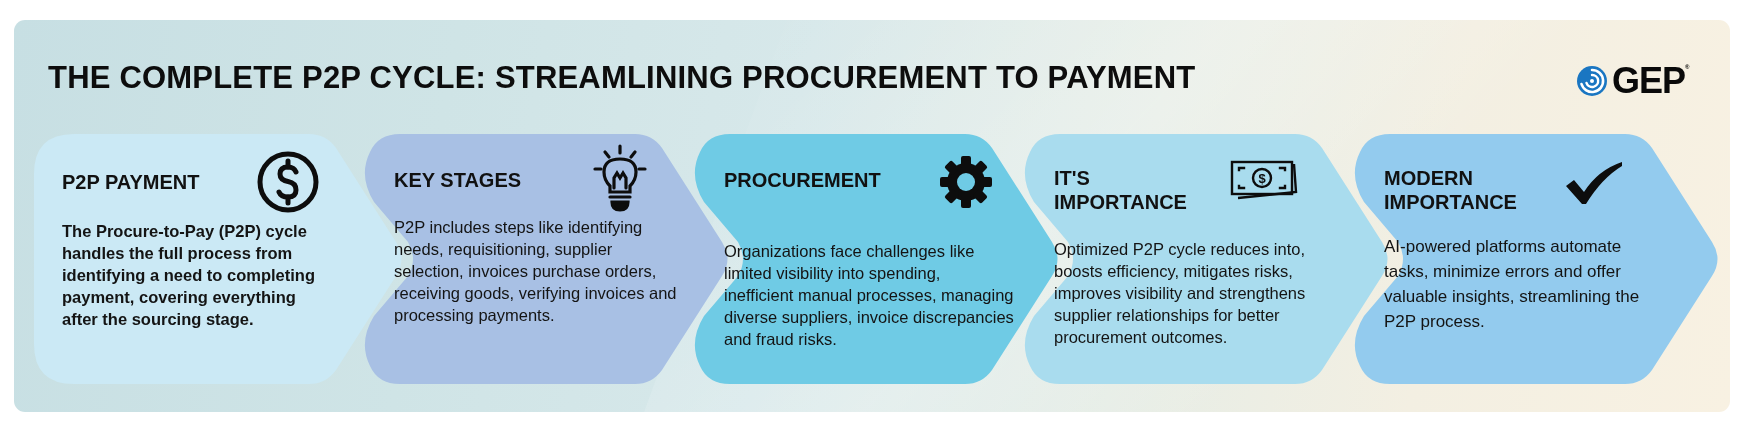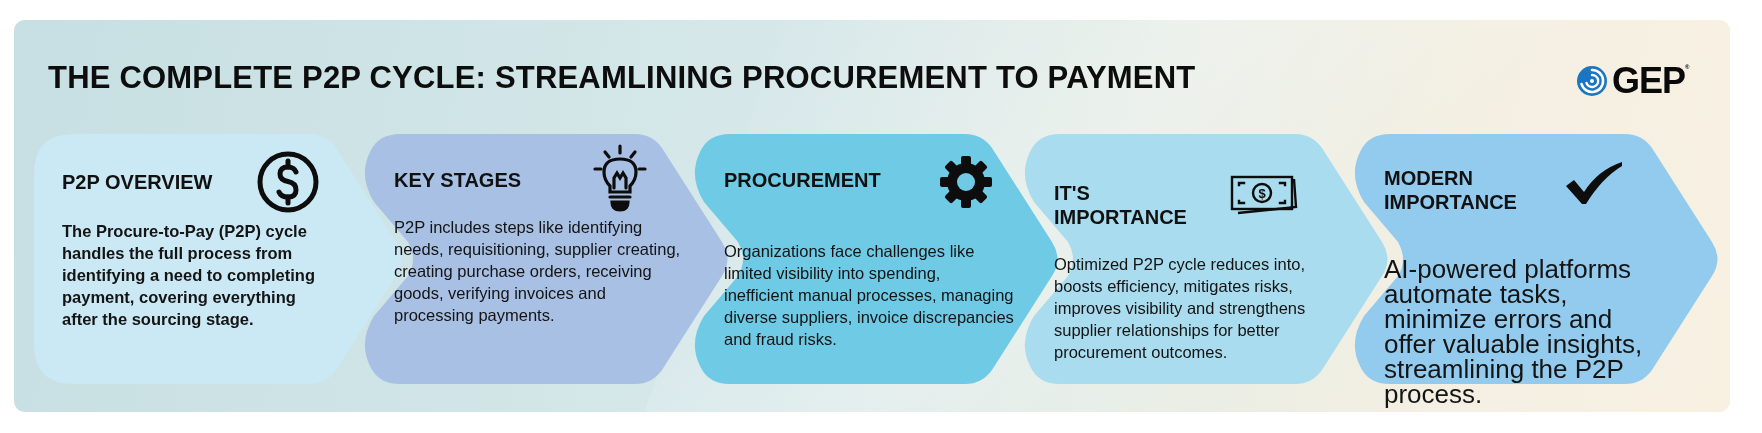--- a/index.html
+++ b/index.html
@@ -28,21 +28,21 @@
   .stages { position: absolute; left: 0; top: 0; width: 1734px; height: 392px; }
   .stage-shape { position: absolute; top: 114px; }
   .stage-content { position: absolute; top: 114px; height: 250px; }
   .stage-title {
     position: absolute; font-size: 20px; font-weight: 700; line-height: 24px; color: #111;
   }
   .stage-body {
     position: absolute; font-size: 16.5px; line-height: 22px; color: #141414;
   }
   .stage-icon { position: absolute; }
-  .body-large { font-size: 26px; line-height: 25px; margin-top: 23px; }
+  .body-large { font-size: 17px; line-height: 25px; }
 </style>
 </head>
 <body>
 
 <div class="panel">
 
   <div class="title">THE COMPLETE P2P CYCLE: STREAMLINING PROCUREMENT TO PAYMENT</div>
 
   <div class="logo">
     <svg width="32" height="32" viewBox="0 0 32 32">
@@ -66,21 +66,21 @@
       <path d="M40 0 H275 Q292 0 302 14 L362 108 Q373 125 362 142 L302 236 Q292 250 275 250 H40 Q18 250 10 232 Q-2 208 14 182 L48 142 Q58 125 48 108 L14 68 Q-2 42 10 18 Q18 0 40 0 Z" fill="#6fcbe5"></path>
     </svg>
     <svg class="stage-shape" style="left:1006px" width="380" height="250" viewBox="0 0 380 250">
       <path d="M40 0 H275 Q292 0 302 14 L362 108 Q373 125 362 142 L302 236 Q292 250 275 250 H40 Q18 250 10 232 Q-2 208 14 182 L48 142 Q58 125 48 108 L14 68 Q-2 42 10 18 Q18 0 40 0 Z" fill="#a9dcee"></path>
     </svg>
     <svg class="stage-shape" style="left:1336px" width="380" height="250" viewBox="0 0 380 250">
       <path d="M40 0 H275 Q292 0 302 14 L362 108 Q373 125 362 142 L302 236 Q292 250 275 250 H40 Q18 250 10 232 Q-2 208 14 182 L48 142 Q58 125 48 108 L14 68 Q-2 42 10 18 Q18 0 40 0 Z" fill="#93cbee"></path>
     </svg>
 
     <div class="stage-content" style="left:20px; width:360px;">
-      <div class="stage-title" style="left:28px; top:36px;">P2P OVERVIEW</div>
+      <div class="stage-title" style="left:28px; top:36px;">P2P PAYMENT</div>
       <svg class="stage-icon" style="left:222px; top:16px;" width="64" height="64" viewBox="0 0 64 64">
         <circle cx="32" cy="32" r="28" fill="none" stroke="#0d0d0d" stroke-width="5"></circle>
         <path d="M40 22 Q38 17 32 17 Q24 17 24 24 Q24 30 32 31.5 Q40 33 40 40 Q40 47 32 47 Q25 47 23 42" fill="none" stroke="#0d0d0d" stroke-width="5" stroke-linecap="round"></path>
         <line x1="32" y1="11" x2="32" y2="17" stroke="#0d0d0d" stroke-width="5" stroke-linecap="round"></line>
         <line x1="32" y1="47" x2="32" y2="53" stroke="#0d0d0d" stroke-width="5" stroke-linecap="round"></line>
       </svg>
       <div class="stage-body" style="left:28px; top:86px; width:270px;font-weight:bold;">The Procure-to-Pay (P2P) cycle handles the full process from identifying a need to completing payment, covering everything after the sourcing stage.</div>
     </div>
 
     <div class="stage-content" style="left:346px; width:360px;">
@@ -91,21 +91,21 @@
           <line x1="13" y1="8" x2="17" y2="13"></line>
           <line x1="43" y1="8" x2="39" y2="13"></line>
           <line x1="3" y1="25" x2="9" y2="25"></line>
           <line x1="47" y1="25" x2="53" y2="25"></line>
           <path d="M18 48 V42 Q12 36 12 28 Q12 15 28 15 Q44 15 44 28 Q44 36 38 42 V48 Z"></path>
           <path d="M22 44 L22 34 L25 29 L28 34 L31 29 L34 34 L34 44"></path>
           <line x1="18" y1="53" x2="38" y2="53"></line>
           <path d="M20 58 H36 Q36 66 28 66 Q20 66 20 58 Z" fill="#0d0d0d"></path>
         </g>
       </svg>
-      <div class="stage-body" style="left:34px; top:82px; width:290px;">P2P includes steps like identifying needs, requisitioning, supplier creating, creating purchase orders, receiving goods, verifying invoices and processing payments.</div>
+      <div class="stage-body" style="left:34px; top:82px; width:290px;">P2P includes steps like identifying needs, requisitioning, supplier selection, invoices purchase orders, receiving goods, verifying invoices and processing payments.</div>
     </div>
 
     <div class="stage-content" style="left:676px; width:360px;">
       <div class="stage-title" style="left:34px; top:34px;">
         <div>PROCUREMENT</div>
       </div>
       <svg class="stage-icon" style="left:248px; top:20px;" width="56" height="56" viewBox="0 0 56 56">
         <g fill="#0d0d0d">
           <circle cx="28" cy="28" r="19"></circle>
           <rect x="23" y="2" width="10" height="12" rx="2"></rect>
@@ -115,21 +115,21 @@
           <rect x="23" y="2" width="10" height="12" rx="2" transform="rotate(45 28 28)"></rect>
           <rect x="23" y="42" width="10" height="12" rx="2" transform="rotate(45 28 28)"></rect>
           <rect x="2" y="23" width="12" height="10" rx="2" transform="rotate(45 28 28)"></rect>
           <rect x="42" y="23" width="12" height="10" rx="2" transform="rotate(45 28 28)"></rect>
         </g>
         <circle cx="28" cy="28" r="9" fill="#6fcbe5"></circle>
       </svg>
       <div class="stage-body" style="left:34px; top:106px; width:290px;">Organizations face challenges like limited visibility into spending, inefficient manual processes, managing diverse suppliers, invoice discrepancies and fraud risks.</div>
     </div>
 
-    <div class="stage-content" style="left:1006px; width:360px;margin-top:15px;">
+    <div class="stage-content" style="left:1006px; width:360px;">
       <div class="stage-title" style="left:34px; top:32px;">
         <div>IT'S</div>
         <div>IMPORTANCE</div>
       </div>
       <svg class="stage-icon" style="left:210px; top:24px;" width="72" height="48" viewBox="0 0 72 48">
         <g stroke="#0d0d0d" stroke-width="2.4" fill="none">
           <path d="M8 40 L66 34 L64 6"></path>
           <rect x="2" y="4" width="60" height="32"></rect>
           <path d="M9 12 V10 H14 M9 28 V30 H14 M55 12 V10 H50 M55 28 V30 H50" stroke-linecap="square"></path>
           <circle cx="32" cy="20" r="9"></circle>

